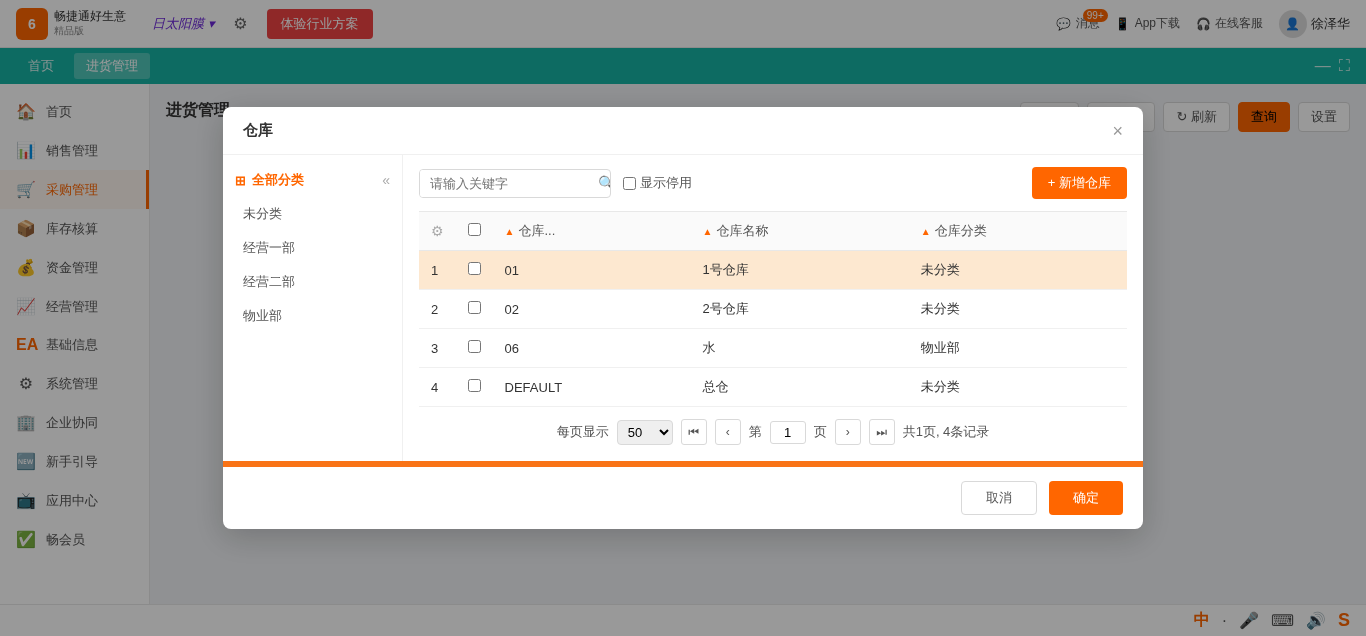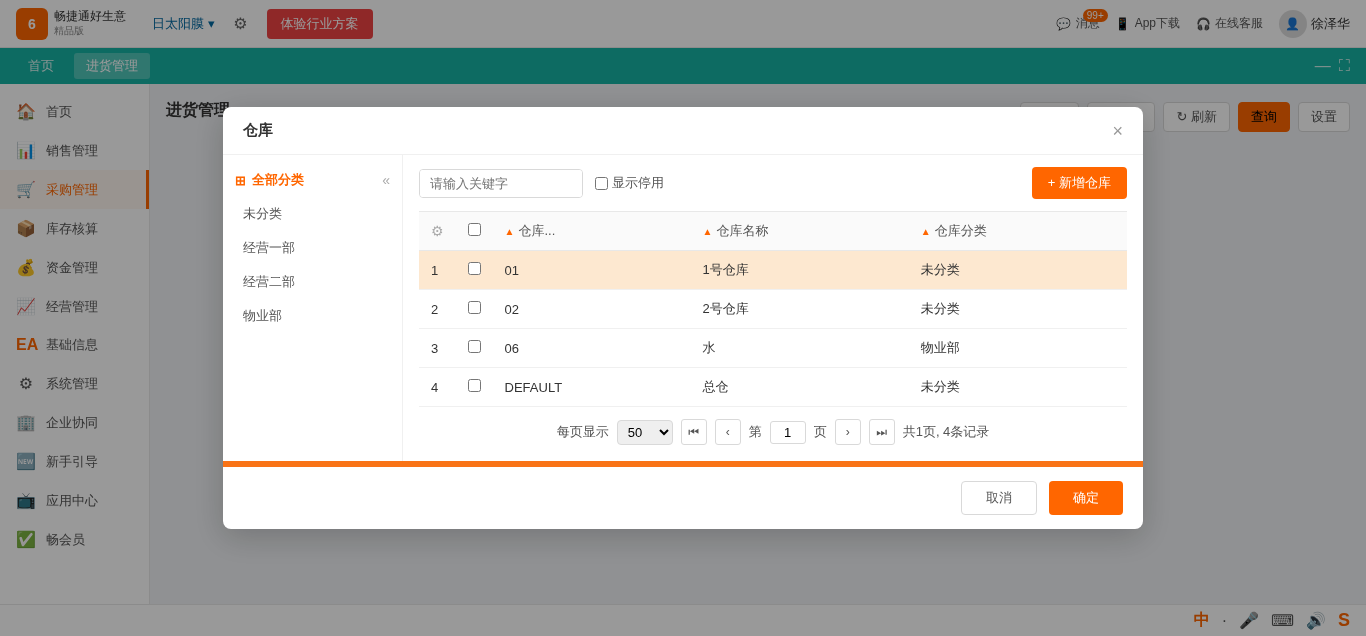--- a/index.html
+++ b/index.html
@@ -33,21 +33,21 @@
     .logo-sub { font-size: 10px; color: #888; }
     .topbar-center {
       flex: 1;
       display: flex;
       align-items: center;
       gap: 12px;
       padding-left: 16px;
     }
     .topbar-selector {
       display: flex; align-items: center; gap: 4px;
-      font-size: 13px; color: #0369a1; cursor: pointer;
+      font-size: 13px; color: #6d28d9; cursor: pointer; font-style: italic;
     }
     .topbar-gear {
       width: 28px; height: 28px;
       display: flex; align-items: center; justify-content: center;
       color: #666; cursor: pointer; font-size: 16px;
     }
     .topbar-trial-btn {
       background: #ef4444;
       color: #fff;
       border: none;
@@ -242,21 +242,21 @@
       align-items: center;
       gap: 12px;
       margin-bottom: 12px;
     }
     .search-box {
       display: flex;
       align-items: center;
       border: 1px solid #d9d9d9;
       border-radius: 4px;
       overflow: hidden;
-      width: 164px;
+      width: 192px;
     }
     .search-box input {
       border: none;
       outline: none;
       padding: 6px 10px;
       font-size: 13px;
       width: 170px;
       color: #999;
     }
     .search-box-icon {

